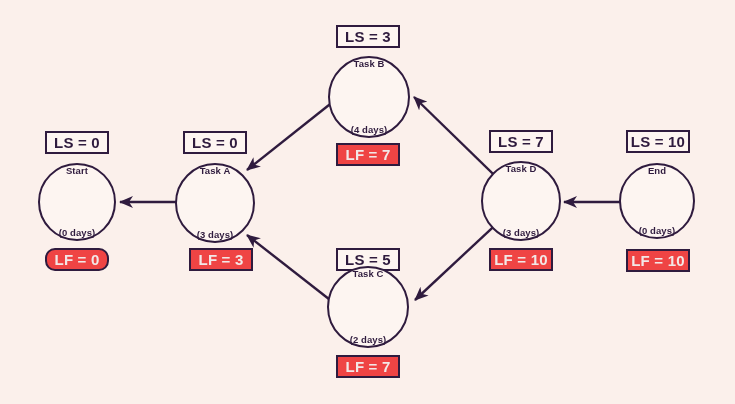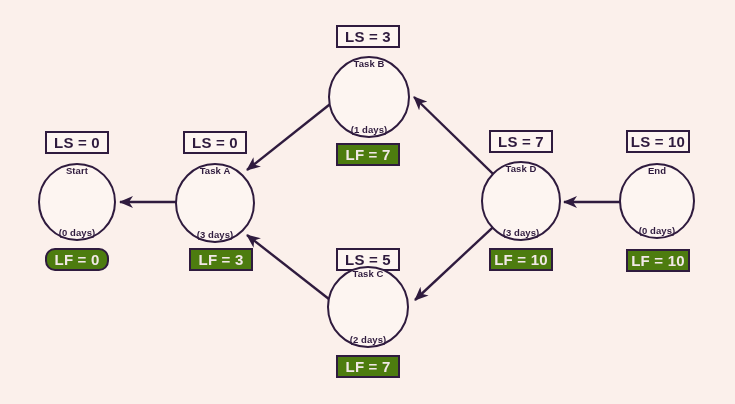--- a/index.html
+++ b/index.html
@@ -49,21 +49,21 @@
     font-size: 15px;
     font-weight: bold;
     letter-spacing: 0.2px;
   }
   .ls-box {
     background: #fdf5f1;
     border: 2px solid #2f1b3e;
     color: #2f1b3e;
   }
   .lf-box {
-    background: #4d7c0f;
+    background: #ef4444;
     border: 2px solid #2f1b3e;
     color: #f2e8e7;
   }
   
   .n-start  { left: 38px;  top: 163px; width: 78px; height: 78px; }
   .n-task-a { left: 175px; top: 163px; width: 80px; height: 80px; }
   .n-task-b { left: 328px; top: 56px;  width: 82px; height: 82px; }
   .n-task-c { left: 327px; top: 266px; width: 82px; height: 82px; gap: 18px; }
   .n-task-d { left: 481px; top: 161px; width: 80px; height: 80px; }
   .n-end    { left: 619px; top: 163px; width: 76px; height: 76px; }
@@ -110,21 +110,21 @@
   <div class="ls-box ls-task-a">LS = 0</div>
   <div class="node-circle n-task-a">
     <span>Task A</span>
     <span>(3 days)</span>
   </div>
   <div class="lf-box lf-task-a">LF = 3</div>
 
   <div class="ls-box ls-task-b">LS = 3</div>
   <div class="node-circle n-task-b">
     <span>Task B</span>
-    <span>(1 days)</span>
+    <span>(4 days)</span>
   </div>
   <div class="lf-box lf-task-b">LF = 7</div>
 
   <div class="ls-box ls-task-c">LS = 5</div>
   <div class="node-circle n-task-c">
     <span>Task C</span>
     <span>(2 days)</span>
   </div>
   <div class="lf-box lf-task-c">LF = 7</div>
 

